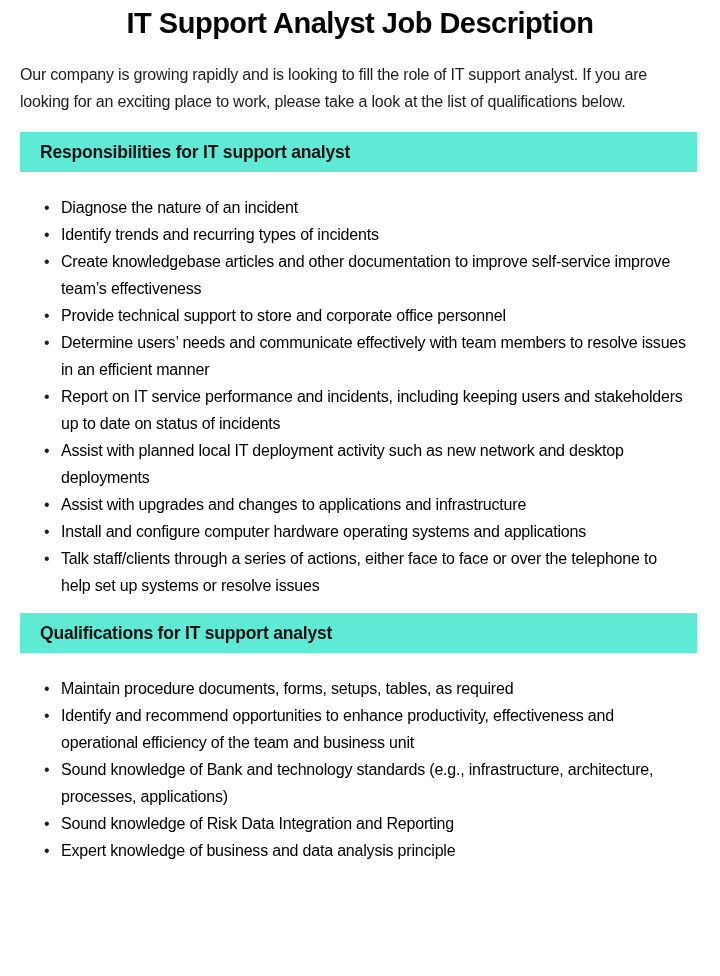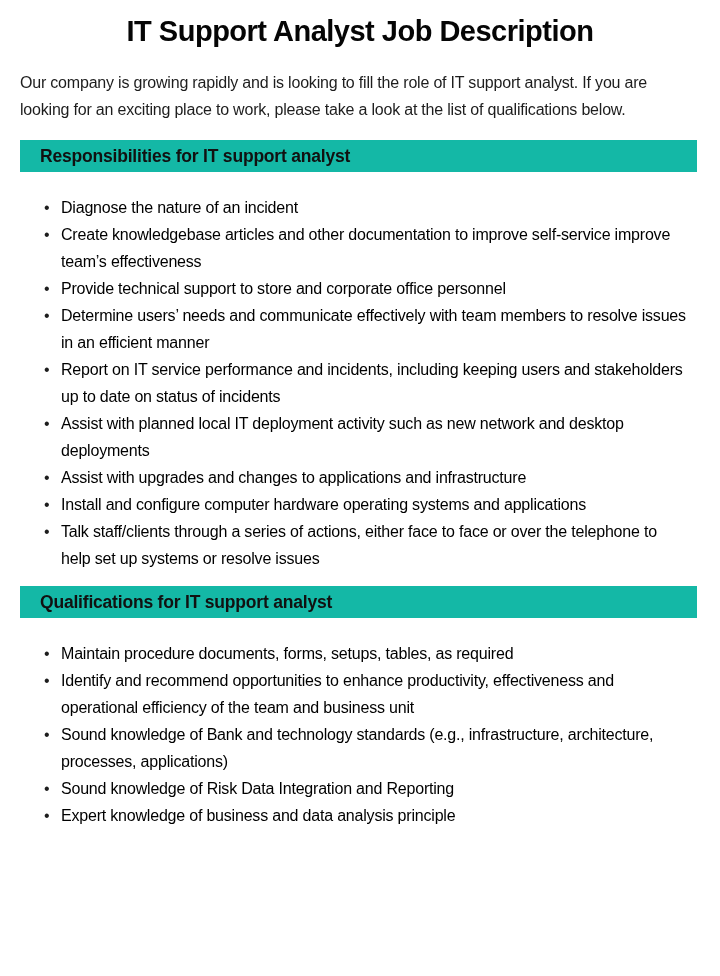--- a/index.html
+++ b/index.html
@@ -9,39 +9,39 @@
   body {
     width: 720px;
     height: 976px;
     background: #ffffff;
     font-family: "Liberation Sans", sans-serif;
     color: #1d1d1d;
     overflow: hidden;
   }
   .page-title {
     margin: 0;
-    padding-top: 14px;
+    padding-top: 6px;
     text-align: center;
     font-size: 29px;
     line-height: 34px;
     font-weight: bold;
     color: #050505;
     letter-spacing: -0.5px;
   }
   .intro {
     margin: 21px 22px 0 20px;
     font-size: 16px;
     line-height: 27px;
     letter-spacing: -0.2px;
     color: #1d1d1d;
   }
   .section-bar {
     margin: 17px 23px 0 20px;
-    height: 32px;
-    background: #14b8a6;
+    height: 40px;
+    background: #5eead4;
     display: flex;
     align-items: center;
     padding-left: 20px;
     box-sizing: border-box;
   }
   .section-bar.second {
     margin-top: 14px;
   }
   .section-bar .heading-text {
     font-size: 17.5px;
@@ -81,20 +81,21 @@
   <h1 class="page-title">IT Support Analyst Job Description</h1>
 
   <p class="intro">Our company is growing rapidly and is looking to fill the role of IT support analyst. If you are looking for an exciting place to work, please take a look at the list of qualifications below.</p>
 
   <div class="section-bar">
     <span class="heading-text">Responsibilities for IT support analyst</span>
   </div>
 
   <ul class="bullet-list">
     <li>Diagnose the nature of an incident</li>
+    <li>Identify trends and recurring types of incidents</li>
     <li>Create knowledgebase articles and other documentation to improve self-service improve team’s effectiveness</li>
     <li>Provide technical support to store and corporate office personnel</li>
     <li>Determine users’ needs and communicate effectively with team members to resolve issues in an efficient manner</li>
     <li>Report on IT service performance and incidents, including keeping users and stakeholders up to date on status of incidents</li>
     <li>Assist with planned local IT deployment activity such as new network and desktop deployments</li>
     <li>Assist with upgrades and changes to applications and infrastructure</li>
     <li>Install and configure computer hardware operating systems and applications</li>
     <li>Talk staff/clients through a series of actions, either face to face or over the telephone to help set up systems or resolve issues</li>
   </ul>
 

